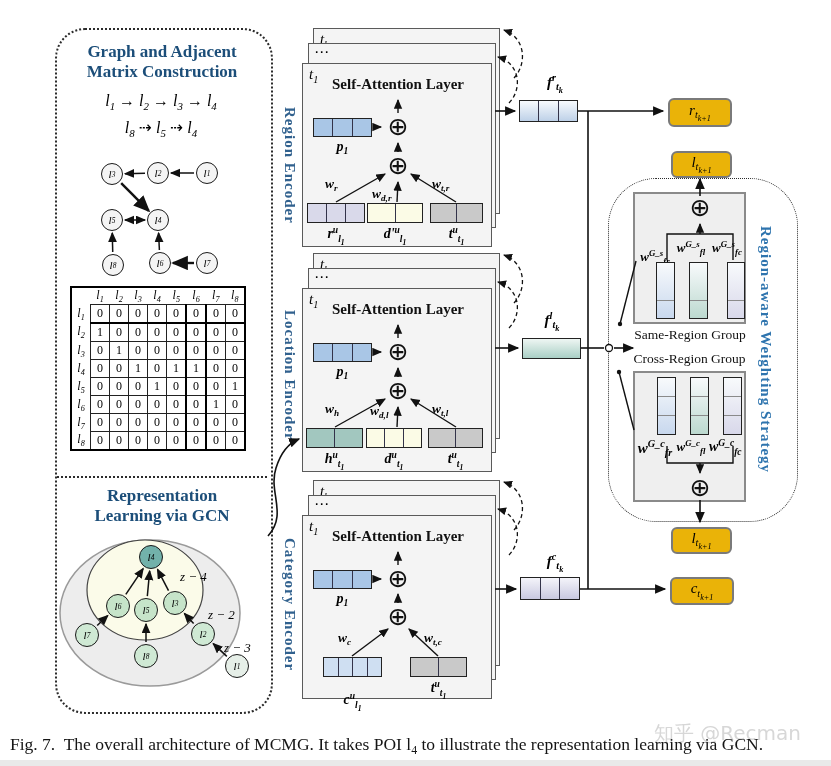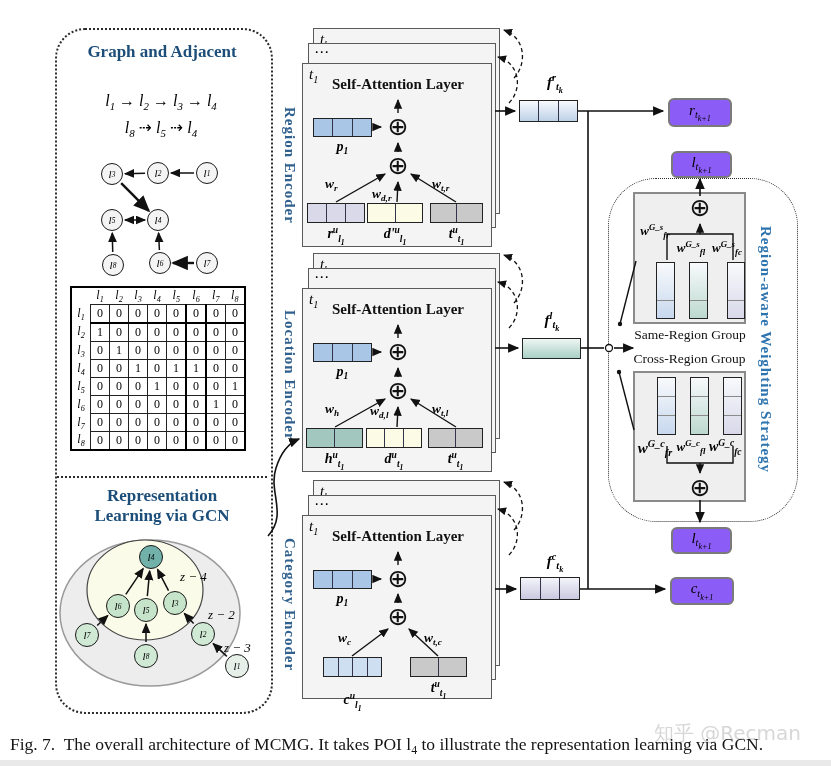--- a/index.html
+++ b/index.html
@@ -22,21 +22,21 @@
   .enc-label{position:absolute;writing-mode:vertical-rl;font-weight:bold;font-size:15px;
              color:#31618e;letter-spacing:1px;display:flex;align-items:center;justify-content:center;
              font-family:"Liberation Serif",serif;}
   .vec{position:absolute;display:flex;border:1.3px solid #222;box-sizing:border-box;}
   .vec .cell{flex:1;}
   .vec .cell + .cell{border-left:1px solid #33334a;}
   .vlabel{position:absolute;text-align:center;font-size:14px;}
   .wlabel{position:absolute;font-size:13.5px;}
   .oplus{position:absolute;width:26px;height:26px;text-align:center;
          font-family:"DejaVu Sans",sans-serif;font-size:25px;line-height:26px;color:#111;}
-  .obox{position:absolute;background:#8b5cf6;border:2px solid #7a7a7a;border-radius:6px;
+  .obox{position:absolute;background:#eab308;border:2px solid #7a7a7a;border-radius:6px;
         display:flex;align-items:center;justify-content:center;font-size:15px;}
   .bar{position:absolute;border:1.4px solid #222;box-sizing:border-box;}
   .bar .seg{position:absolute;left:0;right:0;height:1px;background:#8a8a8a;}
   .group-box{position:absolute;background:#efefef;border:2.5px solid #8a8a8a;box-sizing:border-box;}
   .group-caption{position:absolute;font-size:13.5px;text-align:center;color:#111;}
   .node{position:absolute;width:22px;height:22px;border-radius:50%;border:1.3px solid #1a1a1a;
         display:flex;align-items:center;justify-content:center;font-size:11px;box-sizing:border-box;}
   .hop{position:absolute;font-size:13px;}
   table.adj{position:absolute;border-collapse:collapse;border:2px solid #000;}
   table.adj td{width:18px;height:17px;border:1px solid #222;text-align:center;
@@ -53,20 +53,21 @@
 </style>
 </head>
 <body>
 
 <div class="canvas">
 
   <div class="panel-border" style="left:55px;top:28px;width:214px;height:682px;"></div>
 
   <div class="panel-title" style="left:62px;top:42px;width:200px;">
     <span>Graph and Adjacent</span><br>
+    <span>Matrix Construction</span>
   </div>
 
   <div class="traj math" style="left:58px;top:90px;width:206px;">
     <div>l<sub>1</sub> → l<sub>2</sub> → l<sub>3</sub> → l<sub>4</sub></div>
     <div>l<sub>8</sub> ⇢ l<sub>5</sub> ⇢ l<sub>4</sub></div>
   </div>
 
   <div class="abs" id="checkin-graph" style="left:60px;top:158px;width:200px;height:122px;">
     <svg id="checkin-graph-svg" width="200" height="122" style="position:absolute;left:0;top:0;">
         <line x1="134" y1="15" x2="111" y2="15" stroke="#111" stroke-width="1.5" marker-end="url(#ah)"></line>
@@ -356,21 +357,21 @@
     </div>
   <div class="obox math" style="left:670px;top:577px;width:60px;height:24px;">
       <span>c<sub>t<sub>k+1</sub></sub></span>
     </div>
 
   <div class="panel-border" style="left:608px;top:178px;width:188px;height:342px;border-width:1.6px;border-radius:48px;"></div>
   <div class="enc-label" style="left:757px;top:192px;height:315px;color:#2e74ae;">Region-aware Weighting Strategy</div>
 
   <div class="group-box" style="left:633px;top:192px;width:113px;height:132px;"></div>
   <span class="oplus" style="left:687px;top:195px;">⊕</span>
-  <span class="wlabel math bold" style="left:637px;top:222px;width:36px;text-align:center;font-size:13px;">w<sup>G_s</sup><sub>fr</sub></span>
+  <span class="wlabel math bold" style="left:637px;top:248px;width:36px;text-align:center;font-size:13px;">w<sup>G_s</sup><sub>fr</sub></span>
   <span class="wlabel math bold" style="left:673px;top:239px;width:36px;text-align:center;font-size:13px;">w<sup>G_s</sup><sub>fl</sub></span>
   <span class="wlabel math bold" style="left:709px;top:239px;width:36px;text-align:center;font-size:13px;">w<sup>G_s</sup><sub>fc</sub></span>
   <div class="bar" style="left: 656px; top: 262px; width: 19px; height: 57px; background: linear-gradient(rgb(248, 250, 252), rgb(200, 216, 238));">
       <div class="seg" style="top: 68%;"></div>
     </div>
   <div class="bar" style="left: 689px; top: 262px; width: 19px; height: 57px; background: linear-gradient(rgb(248, 250, 252), rgb(188, 217, 207));">
       <div class="seg" style="top: 68%;"></div>
     </div>
   <div class="bar" style="left: 727px; top: 262px; width: 18px; height: 57px; background: linear-gradient(rgb(248, 250, 252), rgb(216, 216, 234));">
       <div class="seg" style="top: 68%;"></div>

